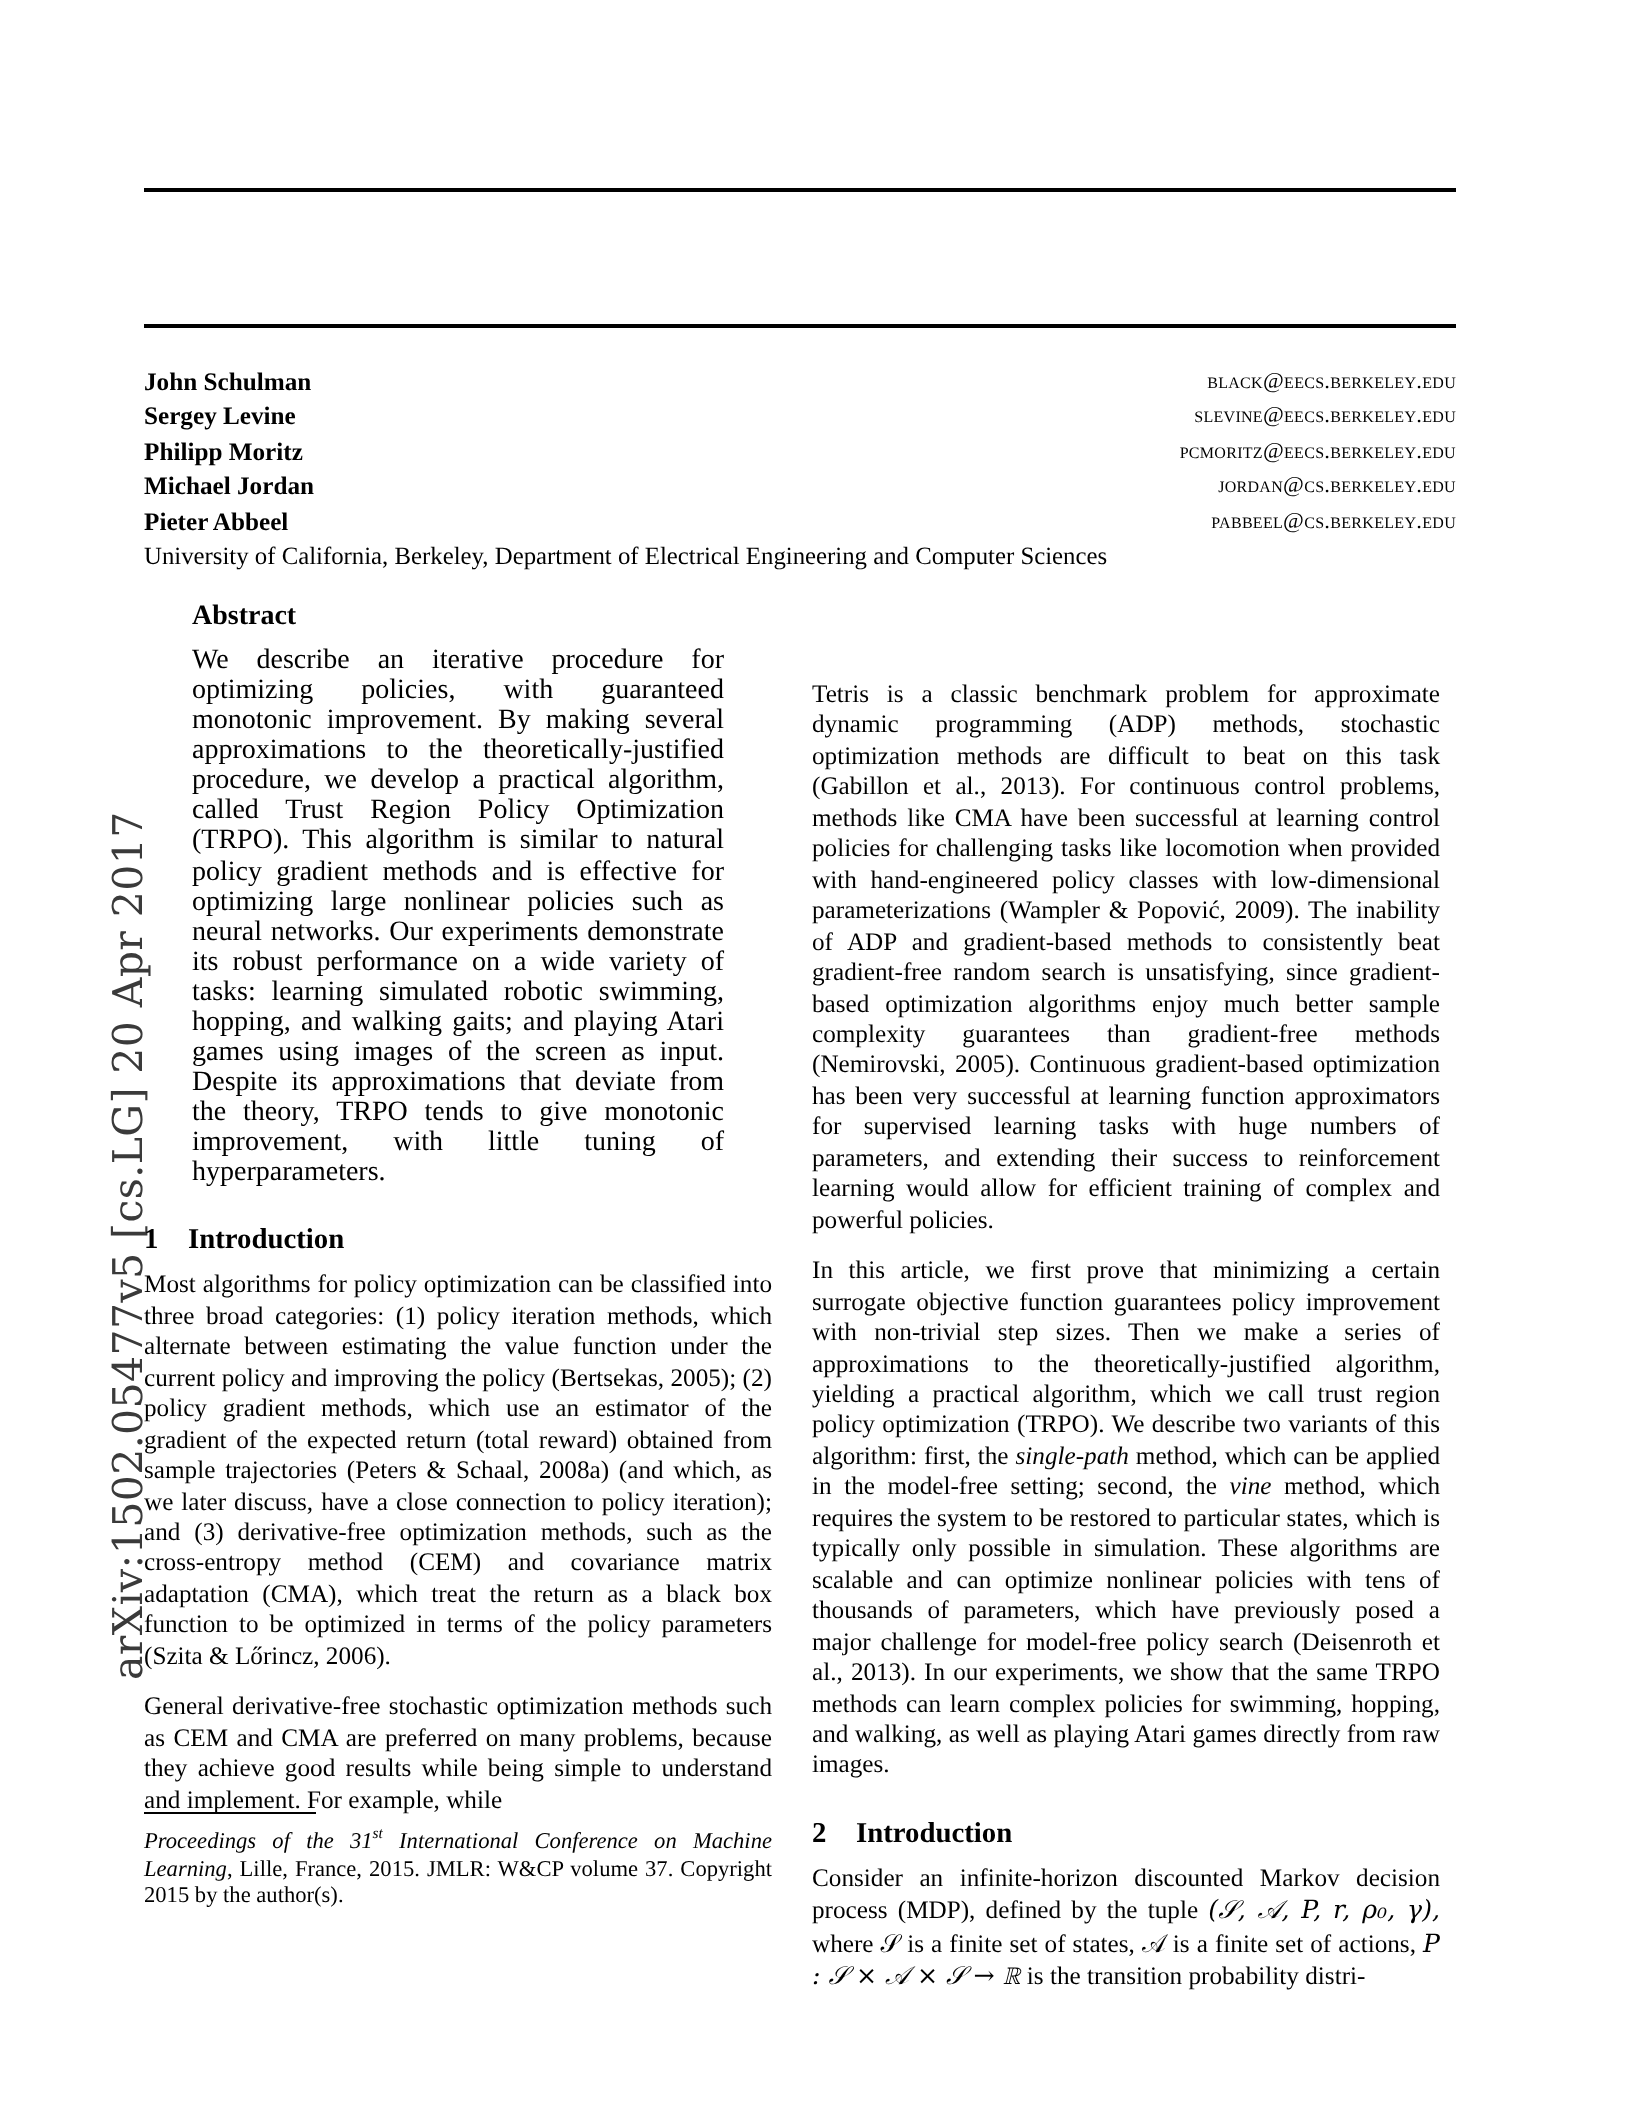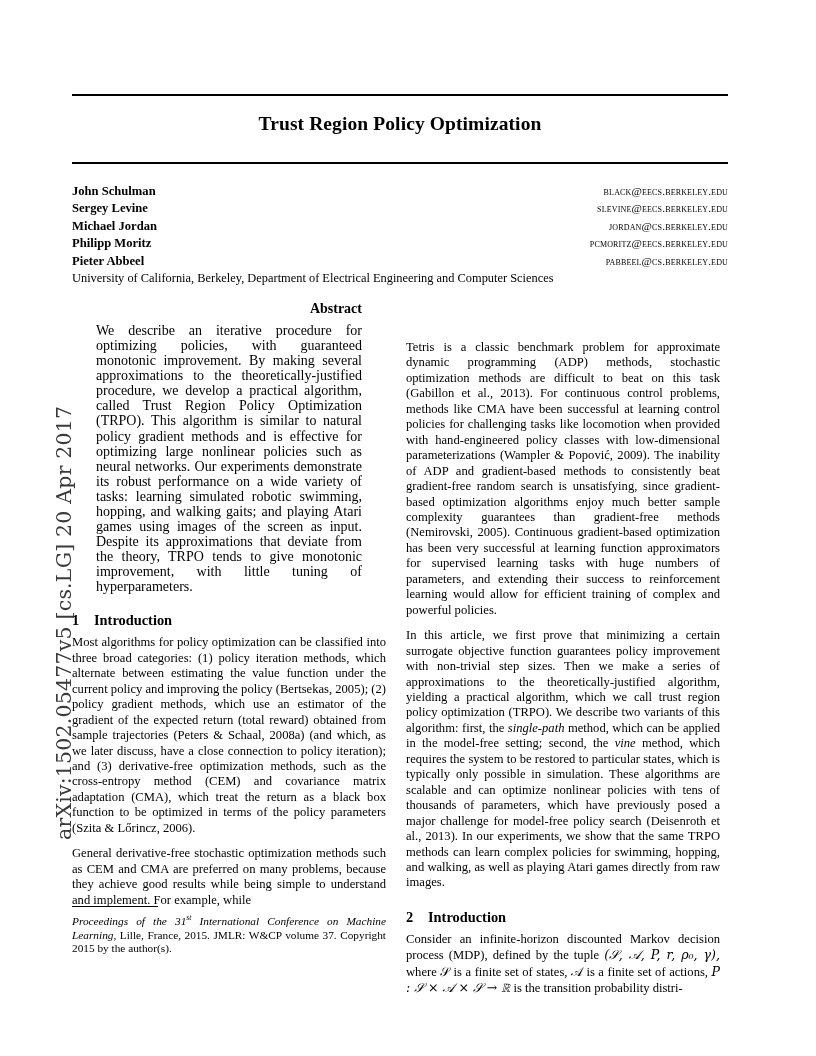--- a/index.html
+++ b/index.html
@@ -116,21 +116,21 @@
     width: 314px;
   }
   #col-left  { left: 0px; }
   #col-right { left: 334px; margin-top: 40px; }
 
   .abstract-block {
     margin-left: 24px;
     width: 266px;
   }
   .abstract-head {
-    text-align: right;
+    text-align: left;
     font-size: 14px;
     font-weight: bold;
     margin: 0 0 6px 0;
     line-height: 17px;
   }
   .abstract-body {
     font-size: 14px;
     line-height: 15.08px;
     text-align: justify;
     text-justify: inter-word;
@@ -203,38 +203,37 @@
 
 <div id="arxiv-stamp">
   <div class="stamp-text">arXiv:1502.05477v5  [cs.LG]  20 Apr 2017</div>
 </div>
 
 <div id="page">
 
   <div class="rule-top"></div>
   <div class="rule-bottom"></div>
 
-  <div id="paper-title">Trust Region Policy Optimization</div>
 
   <div id="authors">
     <div class="author-row">
       <span class="author-name">John Schulman</span>
       <span class="author-email">black@eecs.berkeley.edu</span>
     </div>
     <div class="author-row">
       <span class="author-name">Sergey Levine</span>
       <span class="author-email">slevine@eecs.berkeley.edu</span>
     </div>
     <div class="author-row">
+      <span class="author-name">Philipp Moritz</span>
+      <span class="author-email">pcmoritz@eecs.berkeley.edu</span>
+    </div>
+    <div class="author-row">
       <span class="author-name">Michael Jordan</span>
       <span class="author-email">jordan@cs.berkeley.edu</span>
-    </div>
-    <div class="author-row">
-      <span class="author-name">Philipp Moritz</span>
-      <span class="author-email">pcmoritz@eecs.berkeley.edu</span>
     </div>
     <div class="author-row">
       <span class="author-name">Pieter Abbeel</span>
       <span class="author-email">pabbeel@cs.berkeley.edu</span>
     </div>
   </div>
 
   <div id="affiliation">University of California, Berkeley, Department of Electrical Engineering and Computer Sciences</div>
 
   <div class="col" id="col-left">

